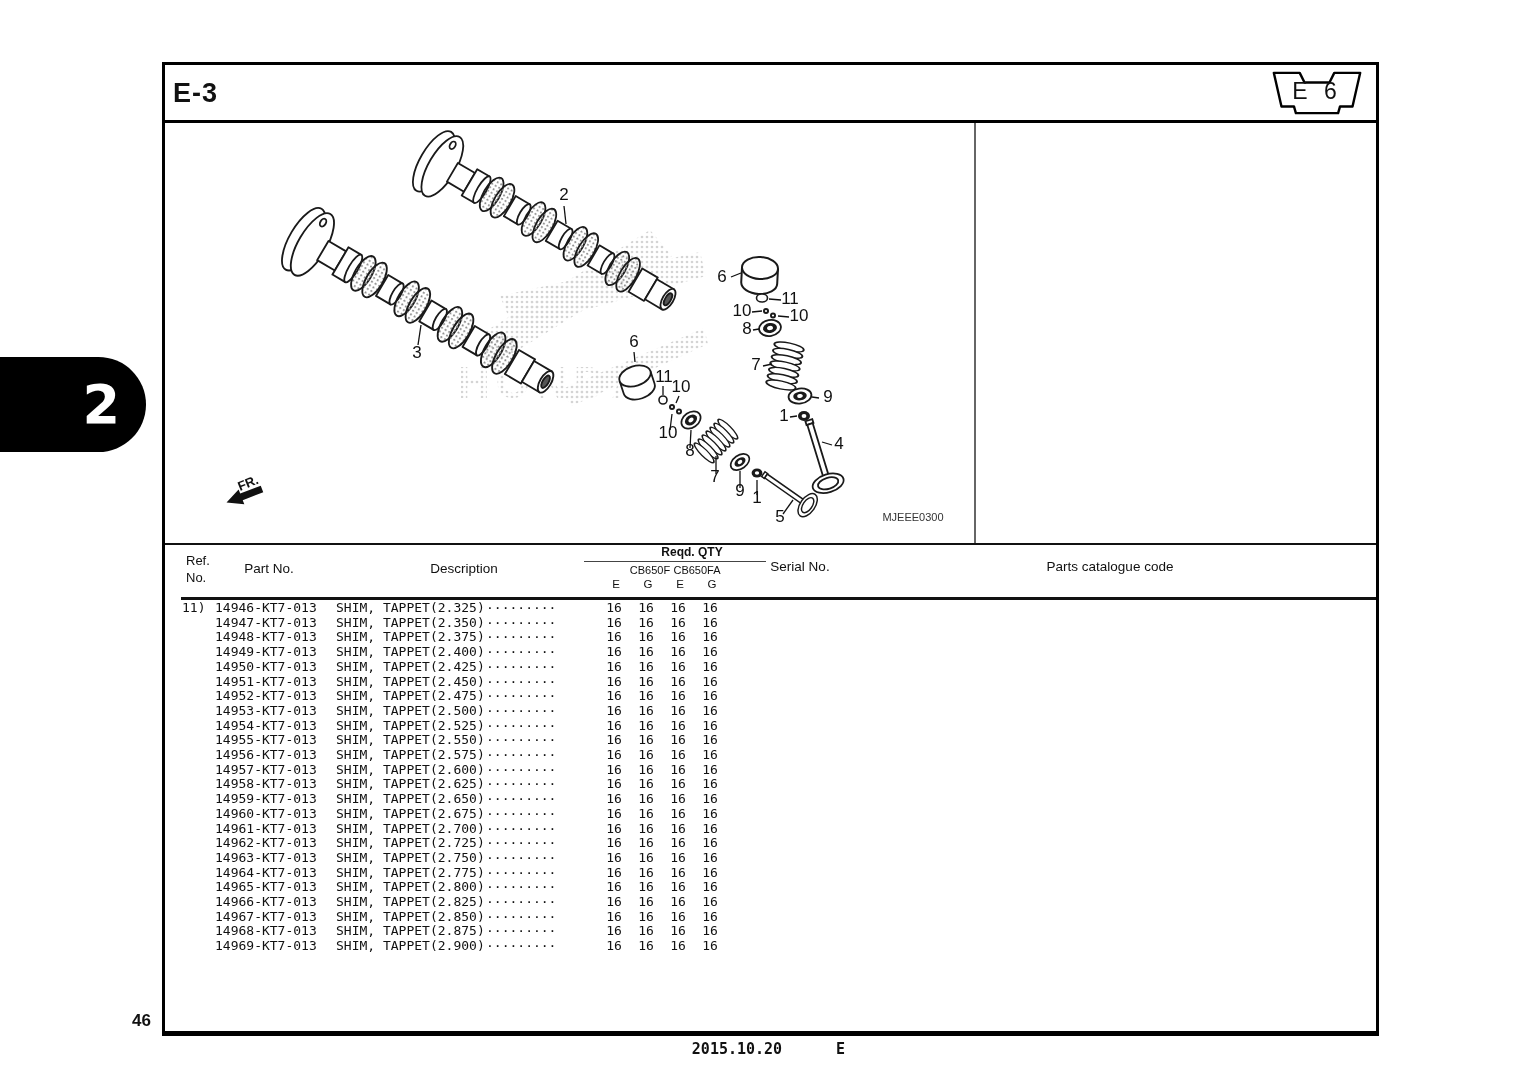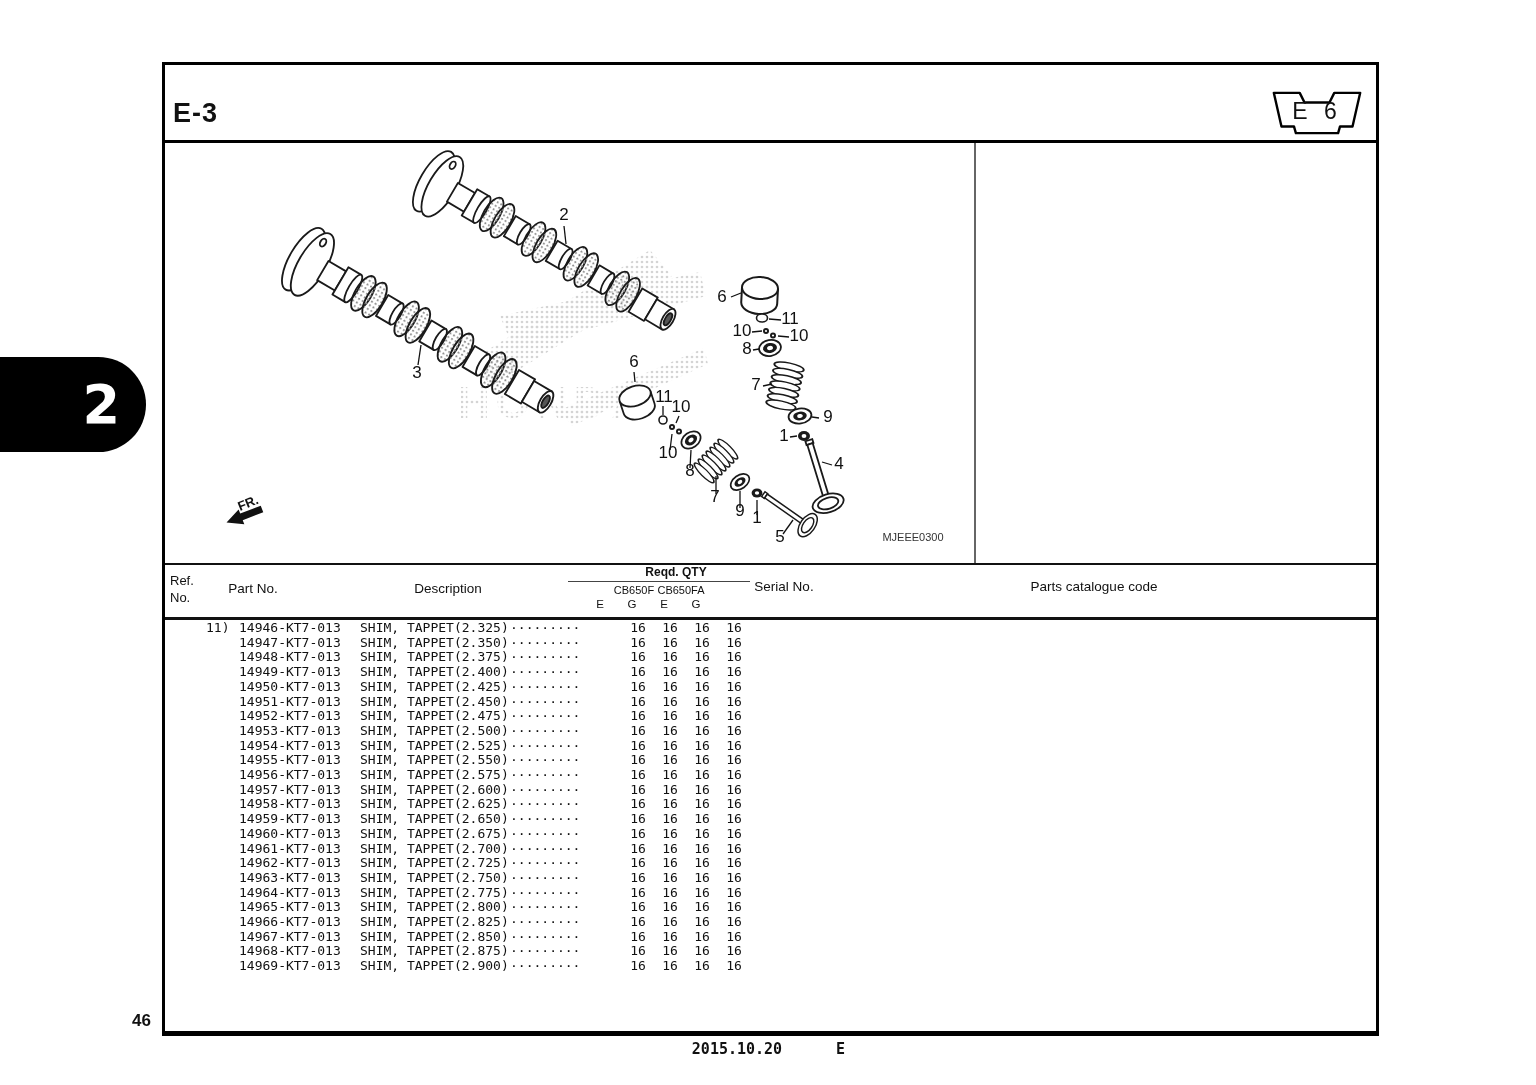--- a/index.html
+++ b/index.html
@@ -2,44 +2,44 @@
 <html><head>
 <meta charset="utf-8">
 <style>
   html,body{margin:0;padding:0;background:#fff;}
   .page{position:relative;width:1536px;height:1085px;background:#fff;overflow:hidden;
         font-family:"Liberation Sans",sans-serif;color:#111;}
   
   .sheet{position:absolute;left:162px;top:62px;width:1211px;height:966px;
          border:3px solid #000;border-bottom-width:5px;background:#fff;}
   
-  .title-bar{position:relative;height:55px;border-bottom:3px solid #000;margin-top:20px;}
+  .title-bar{position:relative;height:55px;border-bottom:3px solid #000;}
   .sec{position:absolute;left:8px;top:13px;font-size:27px;font-weight:bold;letter-spacing:1px;}
   .title{position:absolute;left:577px;top:16px;transform:translateX(-50%);
          font-size:25px;font-weight:600;letter-spacing:.5px;white-space:nowrap;}
   .badge{position:absolute;right:6px;top:4px;width:106px;height:48px;}
   .badge svg{position:absolute;left:0;top:0;}
   .badge-text{position:absolute;left:0;top:9px;width:100%;text-align:center;
               font-size:23px;font-weight:normal;letter-spacing:5px;}
   
   .diagram{position:relative;height:420px;border-bottom:2px solid #111;}
   .diagram svg{position:absolute;left:0;top:0;}
   
-  .thead{position:relative;height:52px;border-bottom:3px solid #111;font-size:13.5px;}
+  .thead{position:relative;height:52px;border-bottom:3px solid #111;font-size:13.5px;margin-left:16px;}
   .thead .abs{position:absolute;white-space:nowrap;}
   .ctr{transform:translateX(-50%);}
   .ref-head{left:5px;top:7px;line-height:17px;font-size:13px;}
   .reqd{left:511px;top:0;font-size:12px;font-weight:bold;}
   .reqd-line{left:403px;top:16px;width:182px;height:0;border-top:1.5px solid #444;}
   .model{font-size:11px;top:19px;}
   .sub{font-size:11.5px;top:33px;}
   
   .tbody{position:relative;padding-top:1px;
          font-family:"DejaVu Sans Mono",monospace;font-size:13px;line-height:14.7px;}
-  .prow{display:flex;padding-left:17px;white-space:pre;margin-left:24px;}
+  .prow{display:flex;padding-left:17px;white-space:pre;}
   .c-ref{width:33px;}
   .c-part{width:121px;}
   .c-desc{width:150px;}
   .c-dots{width:76px;}
   .c-sp{width:36px;}
   .c-qty{width:32px;text-align:center;}
   
   .side-tab{position:absolute;left:0;top:357px;width:146px;height:95px;background:#000;
             border-radius:0 48px 48px 0;display:flex;align-items:center;justify-content:flex-end;
             padding-right:26px;box-sizing:border-box;}

